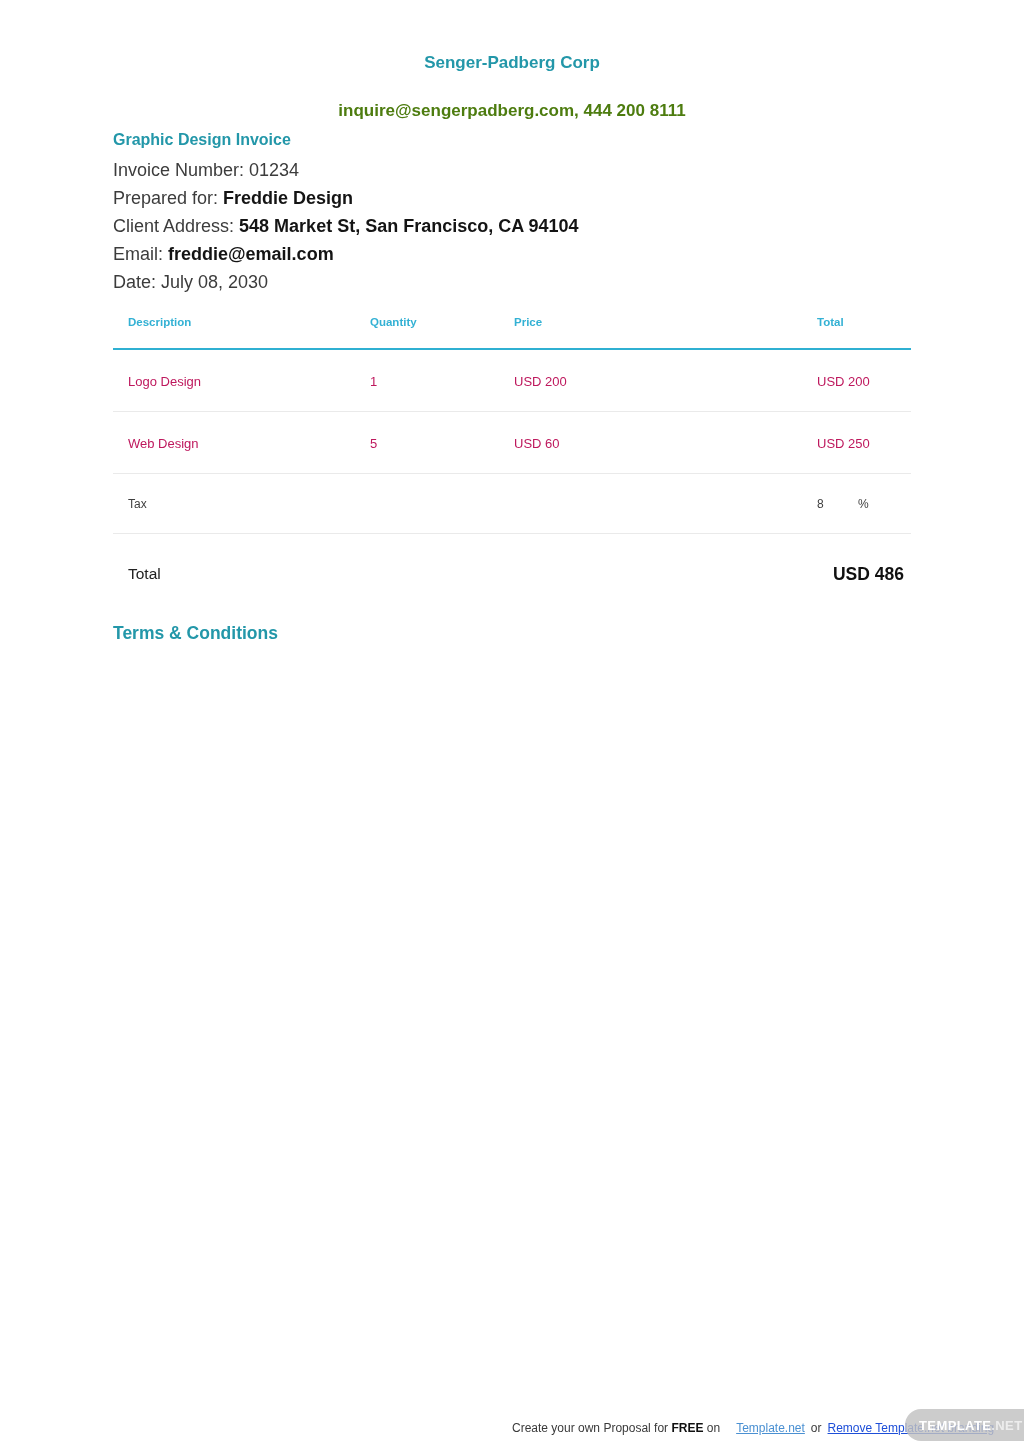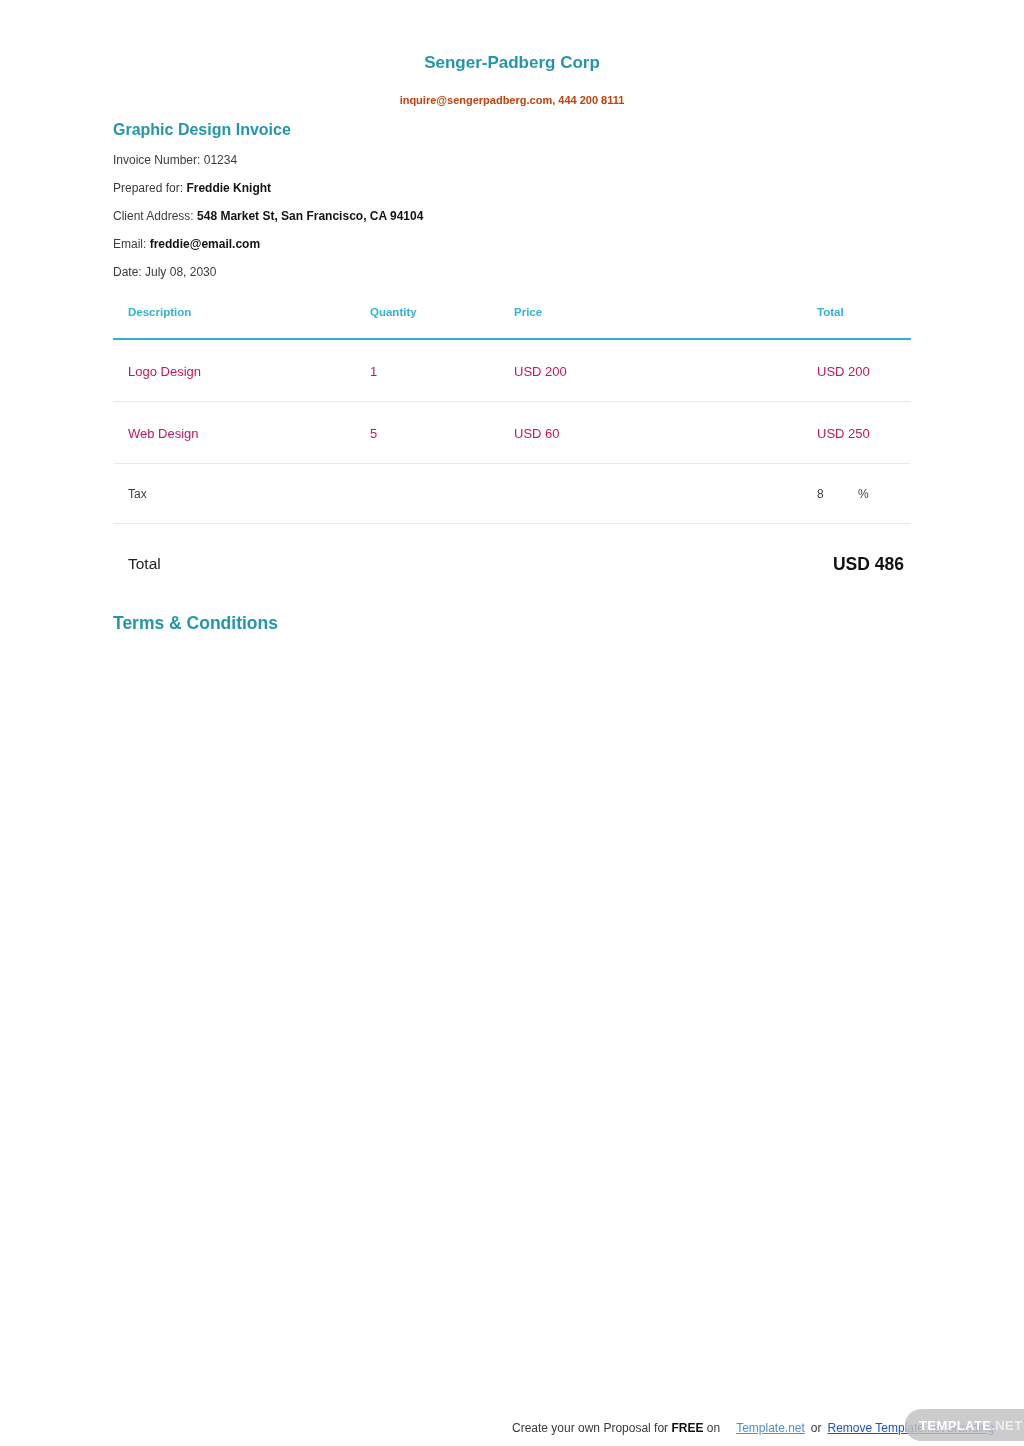--- a/index.html
+++ b/index.html
@@ -18,40 +18,40 @@
   
   .company-name {
     padding-top: 52px;
     text-align: center;
     font-size: 17px;
     font-weight: bold;
     line-height: 21px;
     color: #2397a9;
   }
   .company-contact {
-    margin-top: 20px;
+    margin-top: 30px;
     text-align: center;
-    font-size: 11px;
+    font-size: 17px;
     font-weight: bold;
     line-height: 15px;
-    color: #c2410c;
+    color: #4d7c0f;
   }
 
   
   .section { margin: 0 113px; }
   .invoice-title {
     margin-top: 10px;
     font-size: 16px;
     font-weight: bold;
     line-height: 24px;
     color: #2397a9;
   }
   .details { margin-top: 4px; }
   .detail-line {
-    font-size: 12px;
+    font-size: 18px;
     line-height: 28px;
     color: #3c3c3c;
   }
   .detail-line .val-bold { font-weight: bold; color: #141414; }
 
   
   .inv-table { margin: 0 113px; }
   .t-row { position: relative; }
   .t-row span { position: absolute; top: 50%; transform: translateY(-50%); }
   .t-head {
@@ -160,21 +160,21 @@
 
   <div class="section">
     <div class="invoice-title">Graphic Design Invoice</div>
     <div class="details">
       <div class="detail-line">
         <span>Invoice Number:</span>
         <span>01234</span>
       </div>
       <div class="detail-line">
         <span>Prepared for:</span>
-        <span class="val-bold">Freddie Knight</span>
+        <span class="val-bold">Freddie Design</span>
       </div>
       <div class="detail-line">
         <span>Client Address:</span>
         <span class="val-bold">548 Market St, San Francisco, CA 94104</span>
       </div>
       <div class="detail-line">
         <span>Email:</span>
         <span class="val-bold">freddie@email.com</span>
       </div>
       <div class="detail-line">

